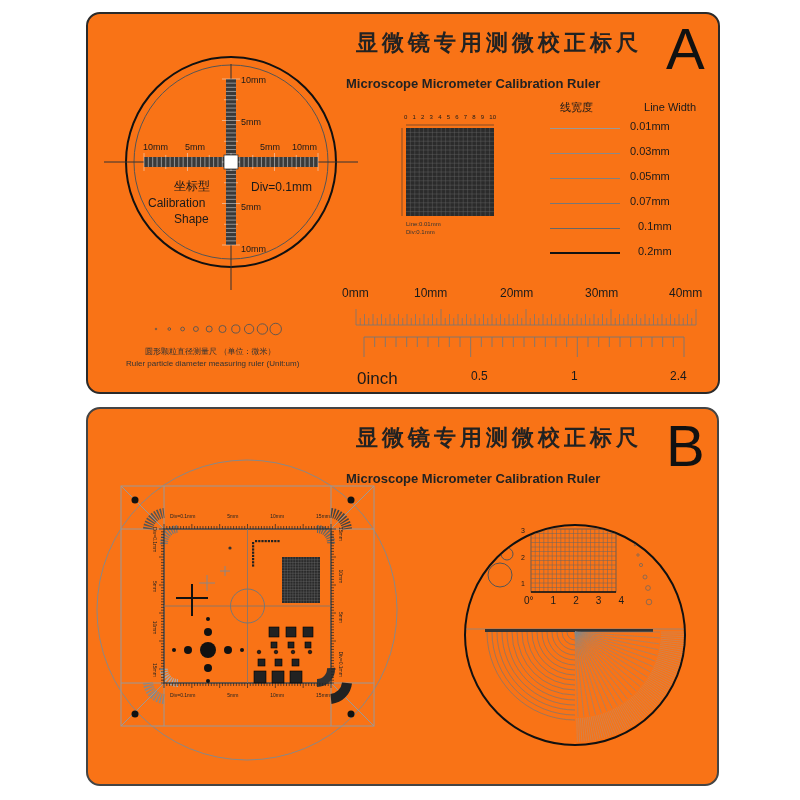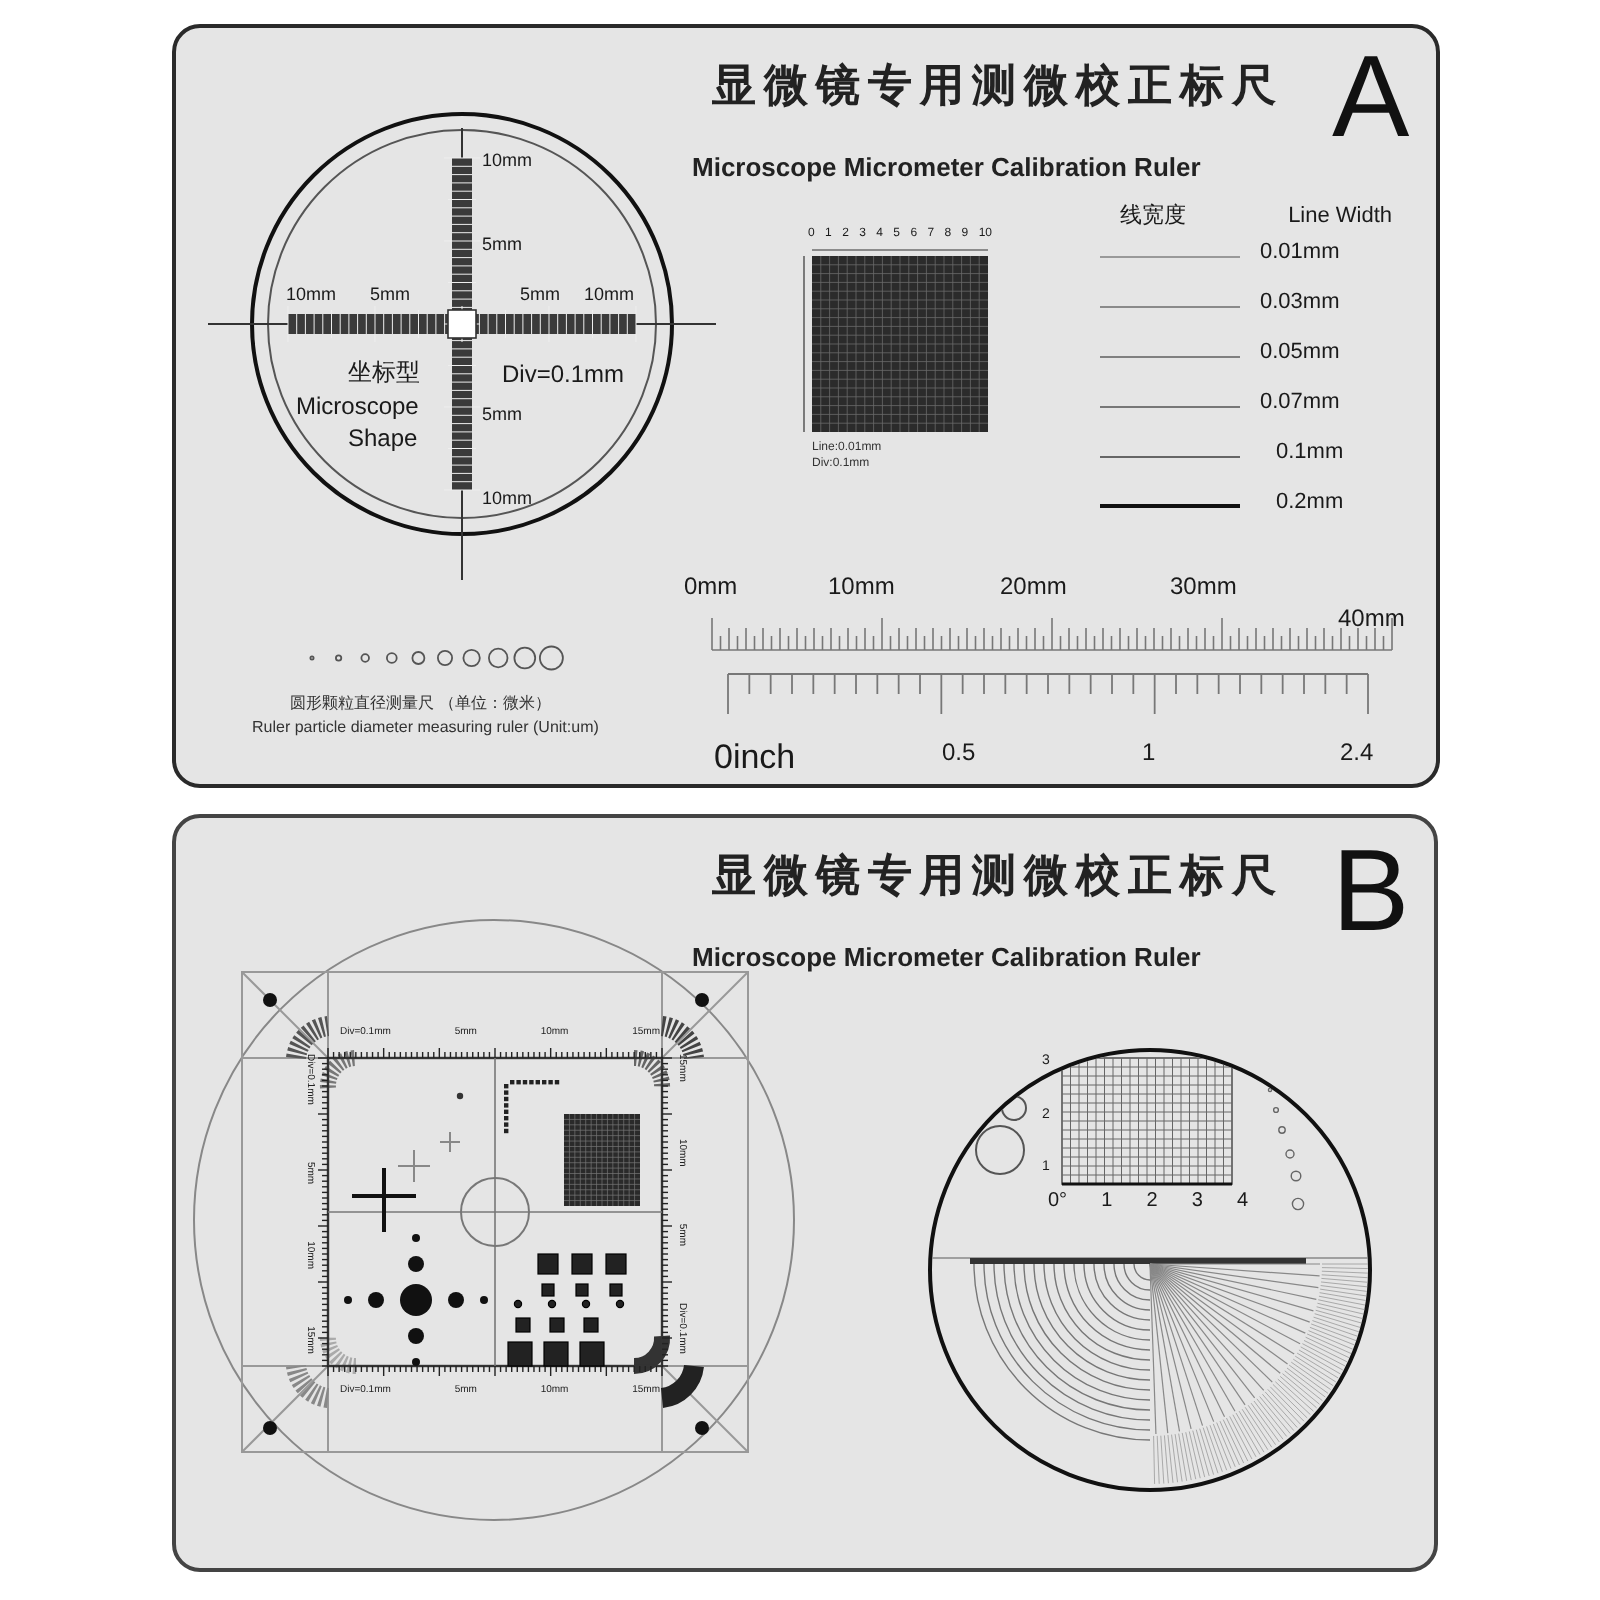--- a/index.html
+++ b/index.html
@@ -1,18 +1,18 @@
 <!DOCTYPE html>
 <html><head>
 <meta charset="utf-8">
 <style>
   html, body { margin: 0; padding: 0; background: #ffffff; }
   body { width: 800px; height: 800px; position: relative; overflow: hidden;
          font-family: "Liberation Sans", "DejaVu Sans", sans-serif; color: #1a1a1a; }
-  .panel { position: absolute; border: 2px solid #2a2a2a; border-radius: 14px; background: #e5e5e5; box-sizing: border-box; }
+  .panel { position: absolute; border: 2px solid #2a2a2a; border-radius: 14px; background: #f97316; box-sizing: border-box; }
   #panel-a { left: 86px; top: 12px; width: 634px; height: 382px; }
   #panel-b { left: 86px; top: 407px; width: 633px; height: 379px; border-color: #444; }
   .title-zh { position: absolute; font-family: "DejaVu Sans", sans-serif; font-size: 22px; font-weight: bold; letter-spacing: 4px; color: #222; white-space: nowrap; }
   .title-en { position: absolute; font-size: 13px; font-weight: bold; color: #222; white-space: nowrap; margin-top: 12px; }
   .letter { position: absolute; font-size: 58px; font-weight: normal; color: #111; line-height: 1; }
   .abs { position: absolute; }
 </style>
 </head>
 <body>
 
@@ -121,21 +121,21 @@
   </svg>
   <div class="abs" style="left:55px; top:128px; font-size:9px;">10mm</div>
   <div class="abs" style="left:97px; top:128px; font-size:9px;">5mm</div>
   <div class="abs" style="left:172px; top:128px; font-size:9px;">5mm</div>
   <div class="abs" style="left:204px; top:128px; font-size:9px;">10mm</div>
   <div class="abs" style="left:153px; top:61px; font-size:9px;">10mm</div>
   <div class="abs" style="left:153px; top:103px; font-size:9px;">5mm</div>
   <div class="abs" style="left:153px; top:188px; font-size:9px;">5mm</div>
   <div class="abs" style="left:153px; top:230px; font-size:9px;">10mm</div>
   <div class="abs" style="left:86px; top:164px; font-size:12px; font-family:'DejaVu Sans',sans-serif;">坐标型</div>
-  <div class="abs" style="left:60px; top:182px; font-size:12px;">Microscope</div>
+  <div class="abs" style="left:60px; top:182px; font-size:12px;">Calibration</div>
   <div class="abs" style="left:86px; top:198px; font-size:12px;">Shape</div>
   <div class="abs" style="left:163px; top:166px; font-size:12px;">Div=0.1mm</div>
 
   <svg class="abs" style="left:300px; top:98px;" width="115" height="125">
     <rect x="18" y="16" width="88" height="88" fill="#2b2b2b"></rect>
     <g id="gridlines" stroke="#6a6a6a" stroke-width="0.4">
         <line x1="22.4" y1="16" x2="22.4" y2="104"></line>
         <line x1="18" y1="20.4" x2="106" y2="20.4"></line>
         <line x1="26.8" y1="16" x2="26.8" y2="104"></line>
         <line x1="18" y1="24.8" x2="106" y2="24.8"></line>
@@ -343,21 +343,21 @@
         <line x1="564" y1="323" x2="564" y2="333"></line>
         <line x1="574.6666666666666" y1="323" x2="574.6666666666666" y2="333"></line>
         <line x1="585.3333333333333" y1="323" x2="585.3333333333333" y2="333"></line>
         <line x1="596" y1="323" x2="596" y2="343"></line>
       </g>
   </svg>
   <div class="abs" style="left:254px; top:272px; font-size:12px;">0mm</div>
   <div class="abs" style="left:326px; top:272px; font-size:12px;">10mm</div>
   <div class="abs" style="left:412px; top:272px; font-size:12px;">20mm</div>
   <div class="abs" style="left:497px; top:272px; font-size:12px;">30mm</div>
-  <div class="abs" style="left:581px; top:288px; font-size:12px;text-align:center;">40mm</div>
+  <div class="abs" style="left:581px; top:272px; font-size:12px;text-align:center;">40mm</div>
   <div class="abs" style="left:269px; top:355px; font-size:17px;">0inch</div>
   <div class="abs" style="left:383px; top:355px; font-size:12px;">0.5</div>
   <div class="abs" style="left:483px; top:355px; font-size:12px;">1</div>
   <div class="abs" style="left:582px; top:355px; font-size:12px;">2.4</div>
 
   <svg class="abs" style="left:60px; top:305px;" width="140" height="22">
     <g id="particles" fill="none" stroke="#555" stroke-width="0.9">
         <circle cx="8" cy="10" r="0.8"></circle>
         <circle cx="21.3" cy="10" r="1.35"></circle>
         <circle cx="34.6" cy="10" r="1.9000000000000001"></circle>

